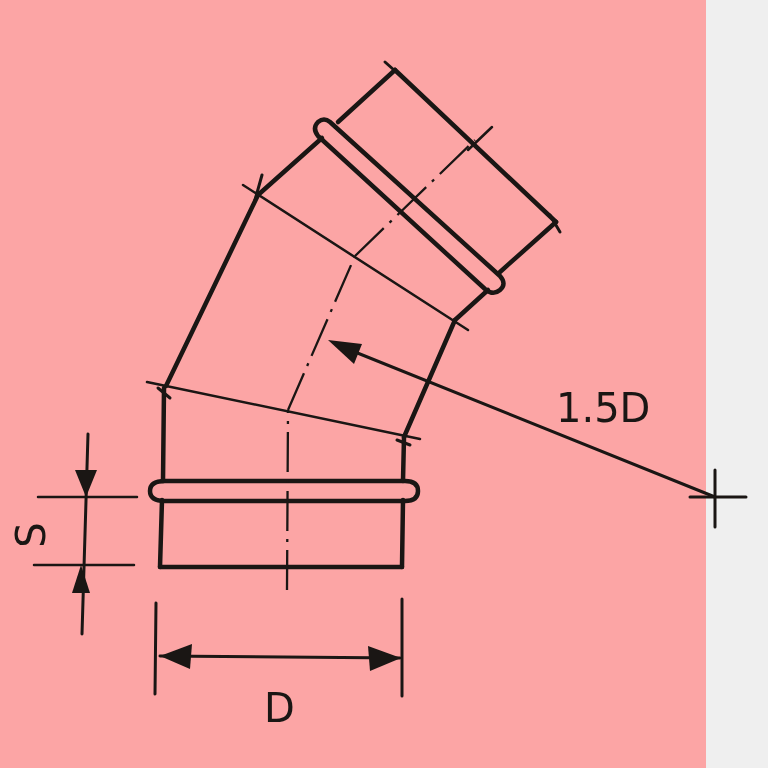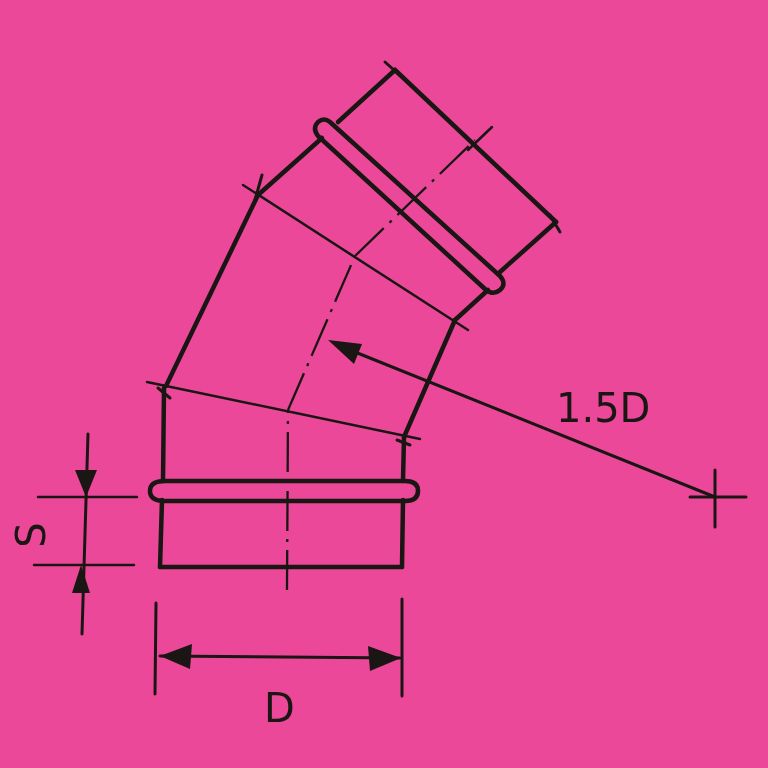--- a/index.html
+++ b/index.html
@@ -1,17 +1,17 @@
 <!DOCTYPE html>
 <html><head>
 <meta charset="utf-8">
 <style>
   html, body { margin: 0; padding: 0; }
   body { width: 768px; height: 768px; background: #efefef; overflow: hidden; }
-  .canvas { position: relative; width: 768px; height: 768px; background: #ec4899; }
+  .canvas { position: relative; width: 706px; height: 768px; background: #fca5a5; }
   svg { position: absolute; left: 0; top: 0; }
   .thick { stroke: #1a1614; stroke-width: 4.5; fill: none; stroke-linecap: round; stroke-linejoin: round; }
   .mid { stroke: #1a1614; stroke-width: 3; fill: none; stroke-linecap: round; }
   .thin { stroke: #1a1614; stroke-width: 2.5; fill: none; stroke-linecap: round; }
   .center { stroke: #1a1614; stroke-width: 2.3; fill: none; stroke-dasharray: 40 8 3 8; }
   .arrowhead { fill: #1a1614; stroke: none; }
   .lbl { position: absolute; font-family: "DejaVu Sans", sans-serif; color: #1a1614; font-size: 40px; line-height: 1; }
   .lbl-s { transform: rotate(-90deg); transform-origin: center; }
 </style>
 </head>

